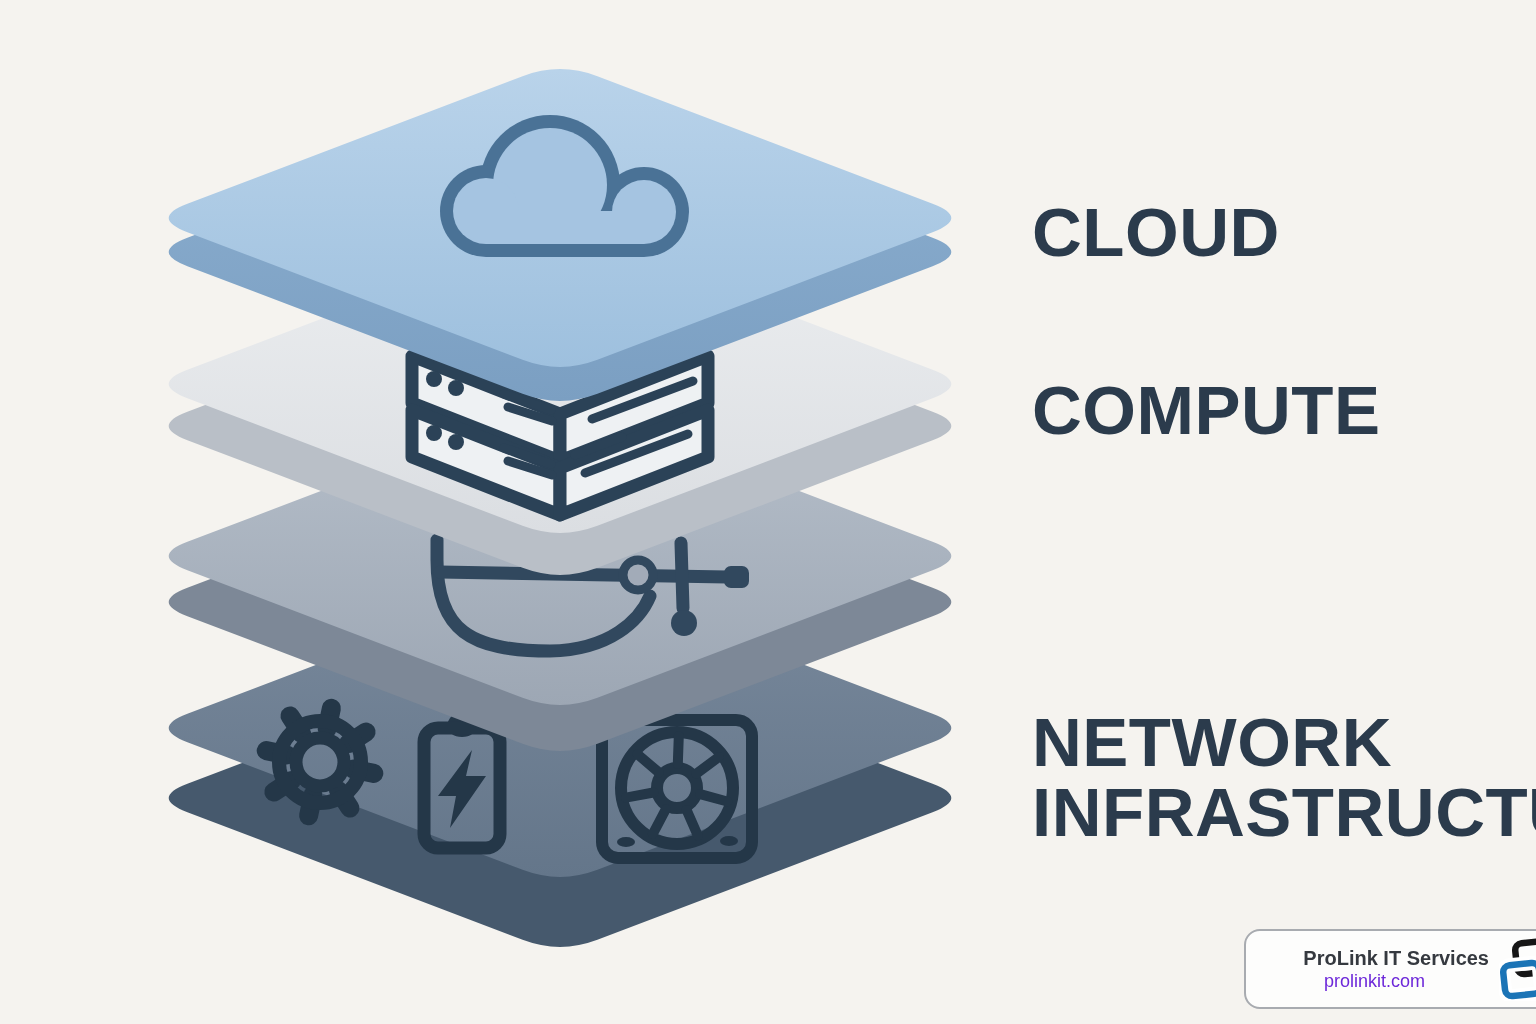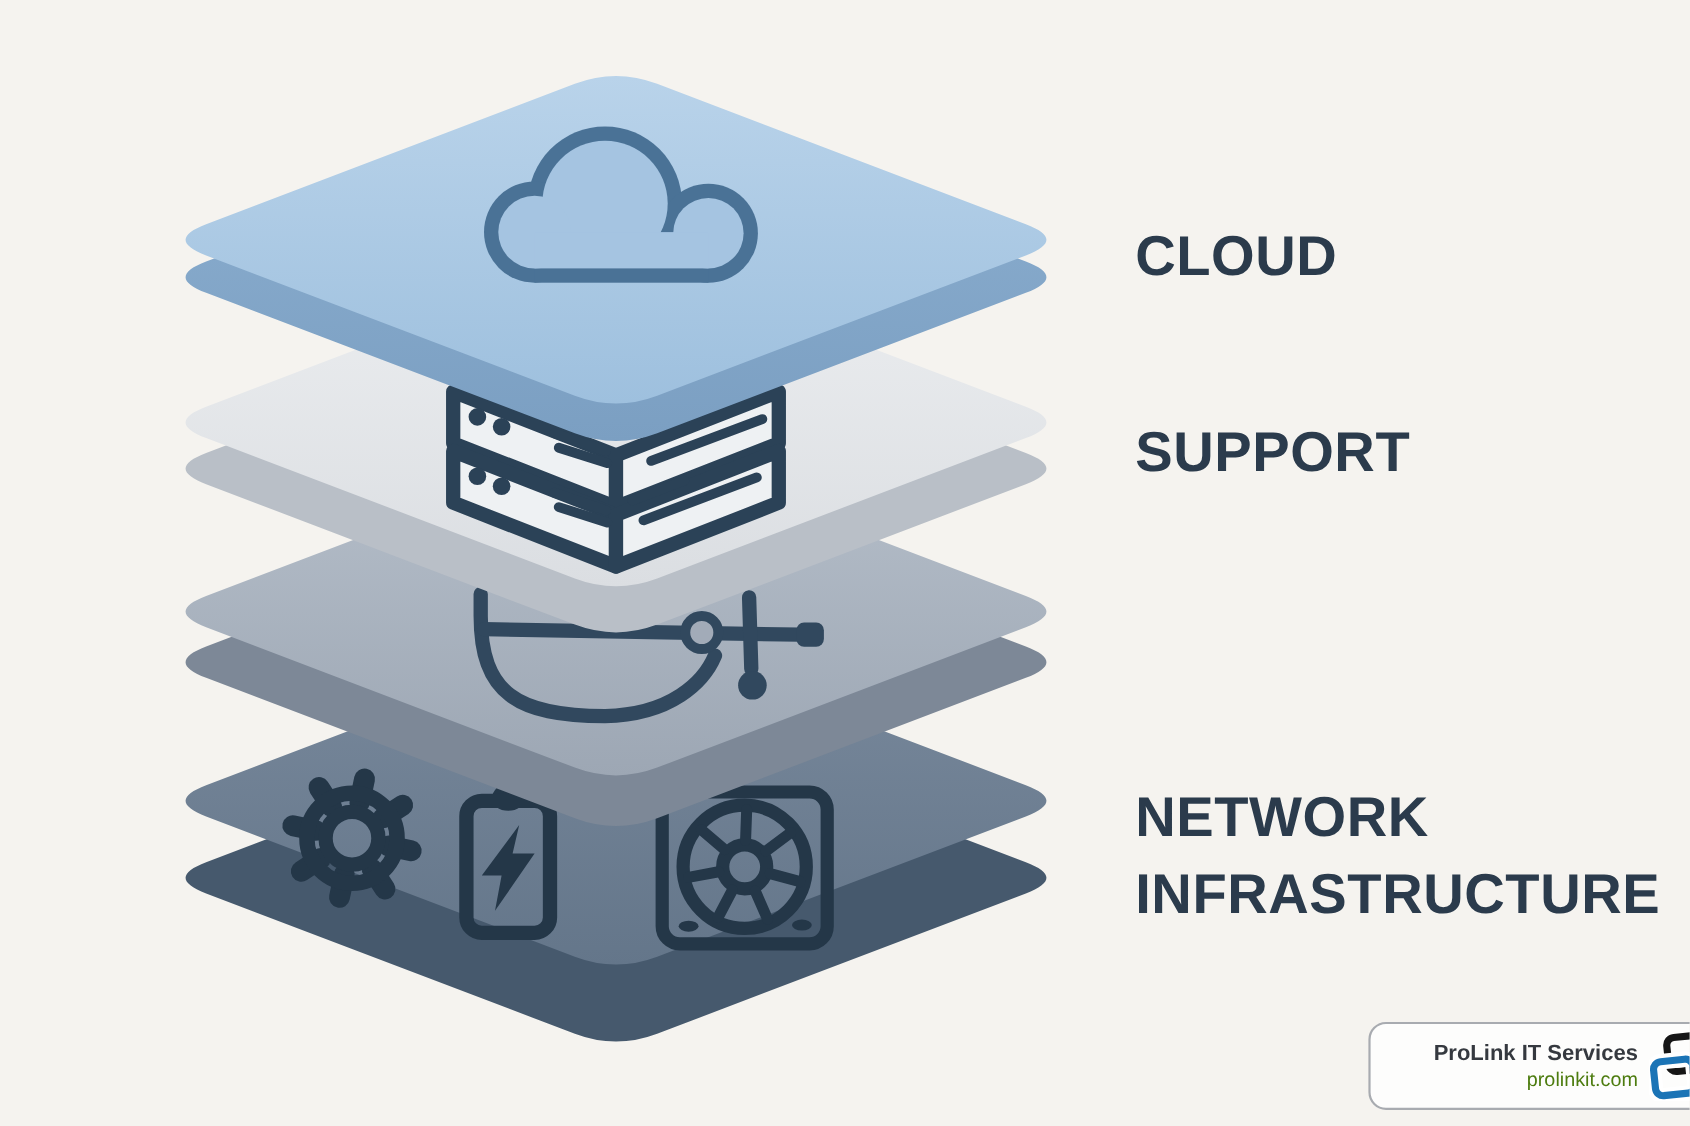--- a/index.html
+++ b/index.html
@@ -5,36 +5,36 @@
   html,body{margin:0;padding:0;}
   body{
     width:1536px;height:1024px;overflow:hidden;position:relative;
     background:#f5f3ef;
     font-family:"Liberation Sans","DejaVu Sans",sans-serif;
   }
   .stage{position:absolute;inset:0;}
   .abs{position:absolute;}
   .layer-label{
     position:absolute;left:1032px;
-    font-size:51px;font-weight:700;letter-spacing:.5px;
+    font-size:69px;font-weight:700;letter-spacing:.5px;
     line-height:70px;color:#2b3b4c;white-space:pre-line;
   }
   #label-cloud{top:198px;}
   #label-compute{top:376px;}
   #label-network{top:548px;}
   #label-support{top:708px;}
   .badge{
     position:absolute;left:1244px;top:929px;width:325px;height:80px;
     background:#fdfdfc;border:2px solid #a8abb0;border-radius:16px;
     box-sizing:border-box;display:flex;align-items:center;
     padding:0 10px 0 14px;
   }
   .badge-text{flex:1;text-align:right;padding-right:10px;}
   .badge-company{font-size:20px;font-weight:700;color:#35393f;line-height:24px;}
-  .badge-site{font-size:18px;color:#4d7c0f;line-height:22px;}
+  .badge-site{font-size:18px;color:#6d28d9;line-height:22px;text-align:center;}
 </style>
 </head>
 <body>
 
 <div class="stage">
 
   <svg class="abs" style="left:140px;top:572px" width="840" height="386" viewBox="0 0 840 386">
     <defs>
       <linearGradient id="g4t" x1="0" y1="0" x2="0" y2="1">
         <stop offset="0" stop-color="#79899c"></stop>
@@ -169,21 +169,21 @@
     </g>
     <g fill="#a5c4e1">
       <circle cx="550" cy="185" r="57"></circle>
       <circle cx="486" cy="211" r="33"></circle>
       <circle cx="644" cy="212" r="32"></circle>
       <rect x="486" y="211" width="158" height="33"></rect>
     </g>
   </svg>
 
   <div class="layer-label" id="label-cloud">CLOUD</div>
-  <div class="layer-label" id="label-compute">SUPPORT</div>
+  <div class="layer-label" id="label-compute">COMPUTE</div>
   <div class="layer-label" id="label-support">NETWORK
 INFRASTRUCTURE</div>
 
   <div class="badge">
     <div class="badge-text">
       <div class="badge-company">ProLink IT Services</div>
       <div class="badge-site">prolinkit.com</div>
     </div>
     <svg width="58" height="64" viewBox="0 0 58 64">
       <rect x="17" y="5" width="36" height="31" rx="7" fill="none" stroke="#161616" stroke-width="6.5" transform="rotate(-6 35 20)"></rect>

